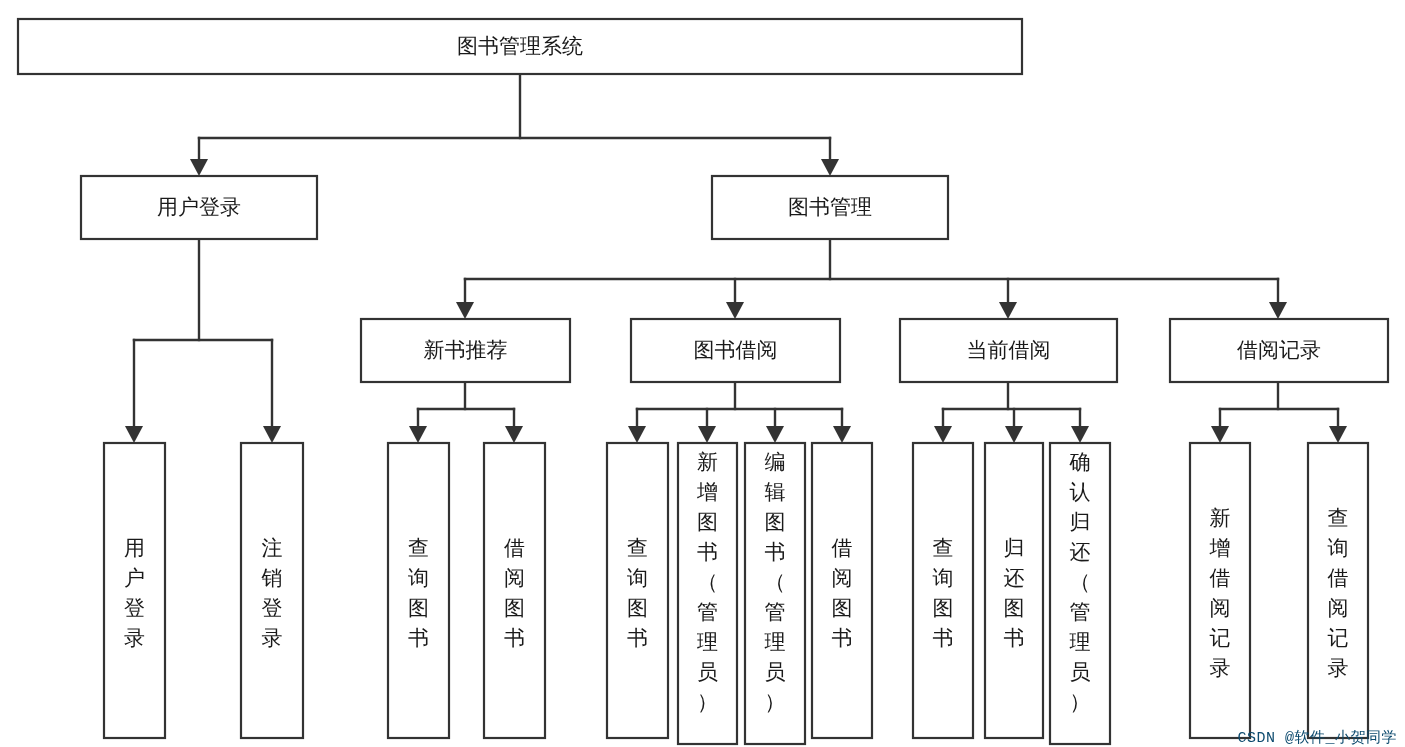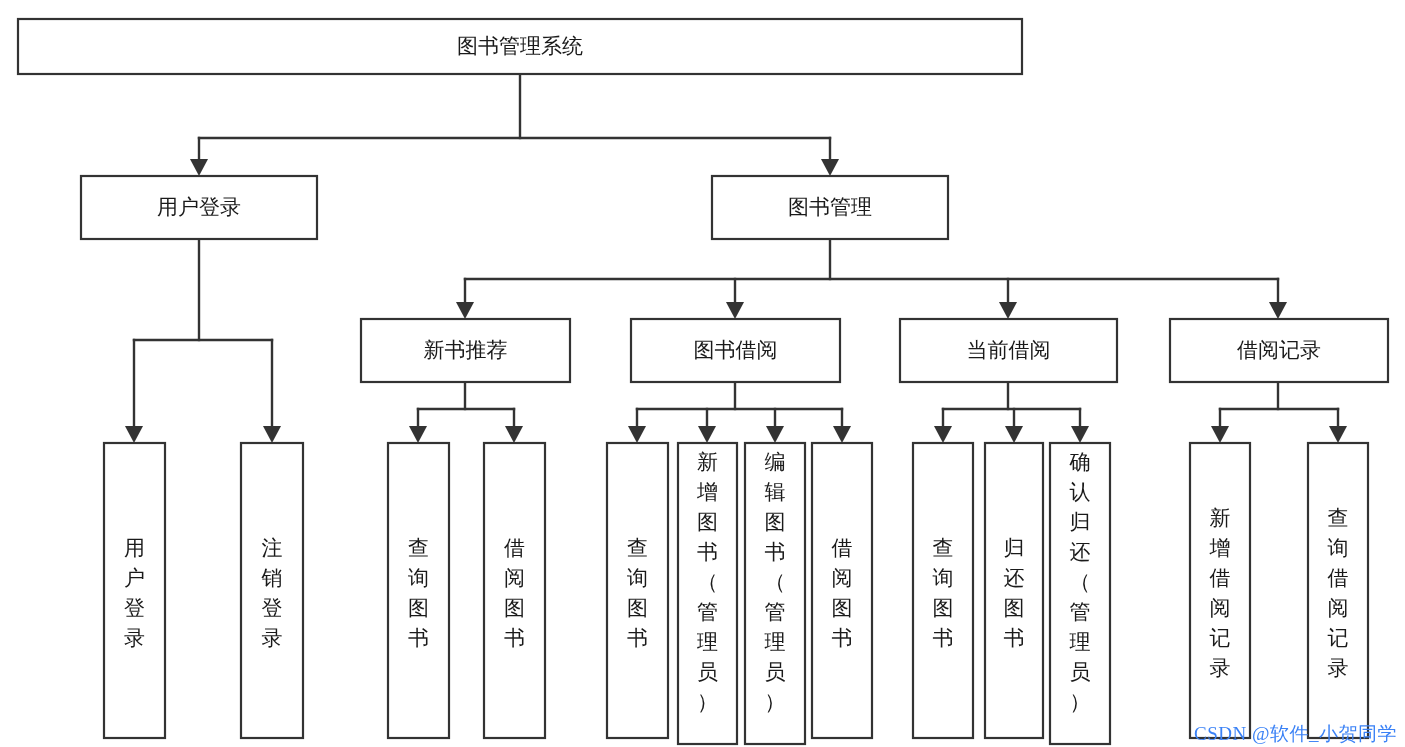--- a/index.html
+++ b/index.html
@@ -53,23 +53,23 @@
   .node-label-v {
     font-family: "Liberation Sans", "DejaVu Sans", sans-serif;
     font-size: 21px;
     fill: #1a1a1a;
     text-anchor: middle;
   }
   .watermark-text {
     position: absolute;
     right: 8px;
     bottom: 6px;
-    font-family: Liberation Serif, serif;
-    font-size: 19px;
-    color: #3b82f6;
+    font-family: Liberation Mono, monospace;
+    font-size: 15px;
+    color: #0c4a6e;
     white-space: nowrap;
     user-select: none;
     letter-spacing: 0.5px;
   }
 </style>
 </head>
 <body>
 
 <div id="diagram-root">
 

